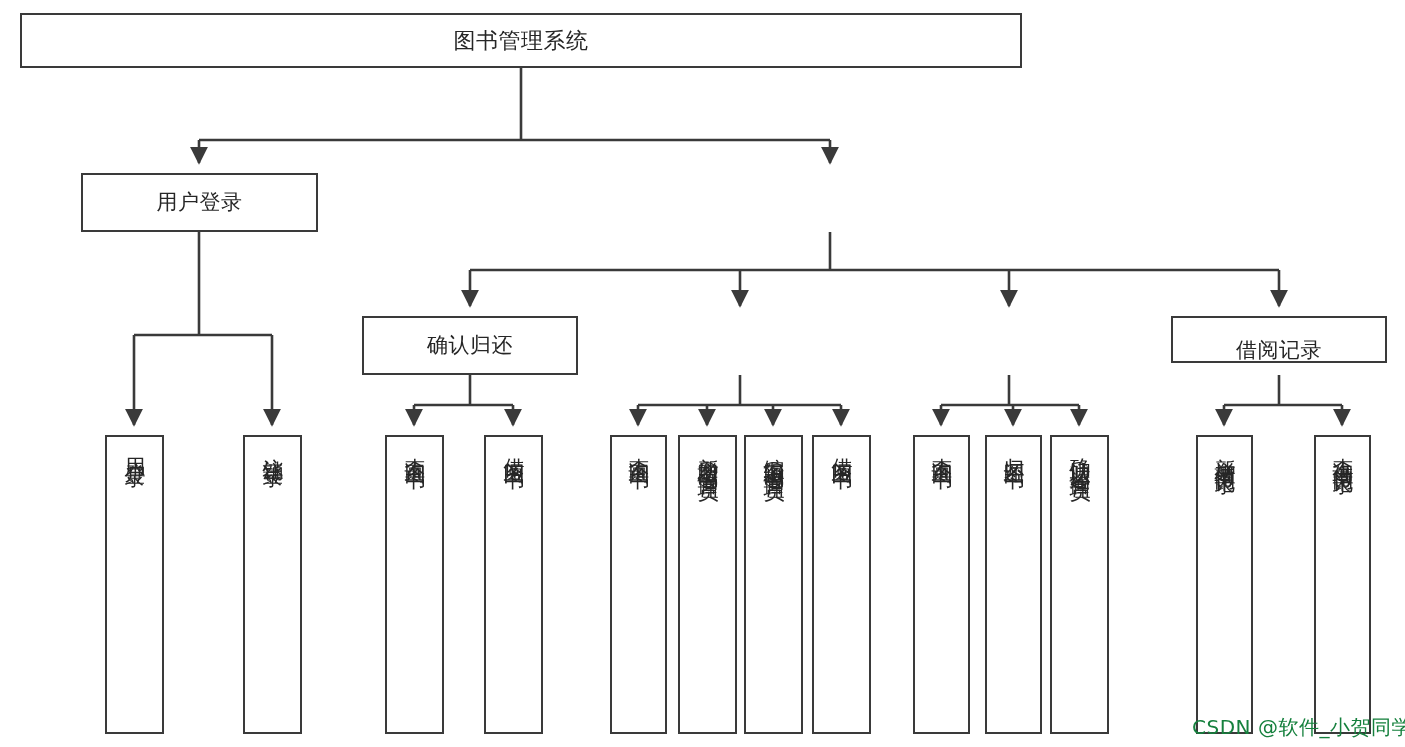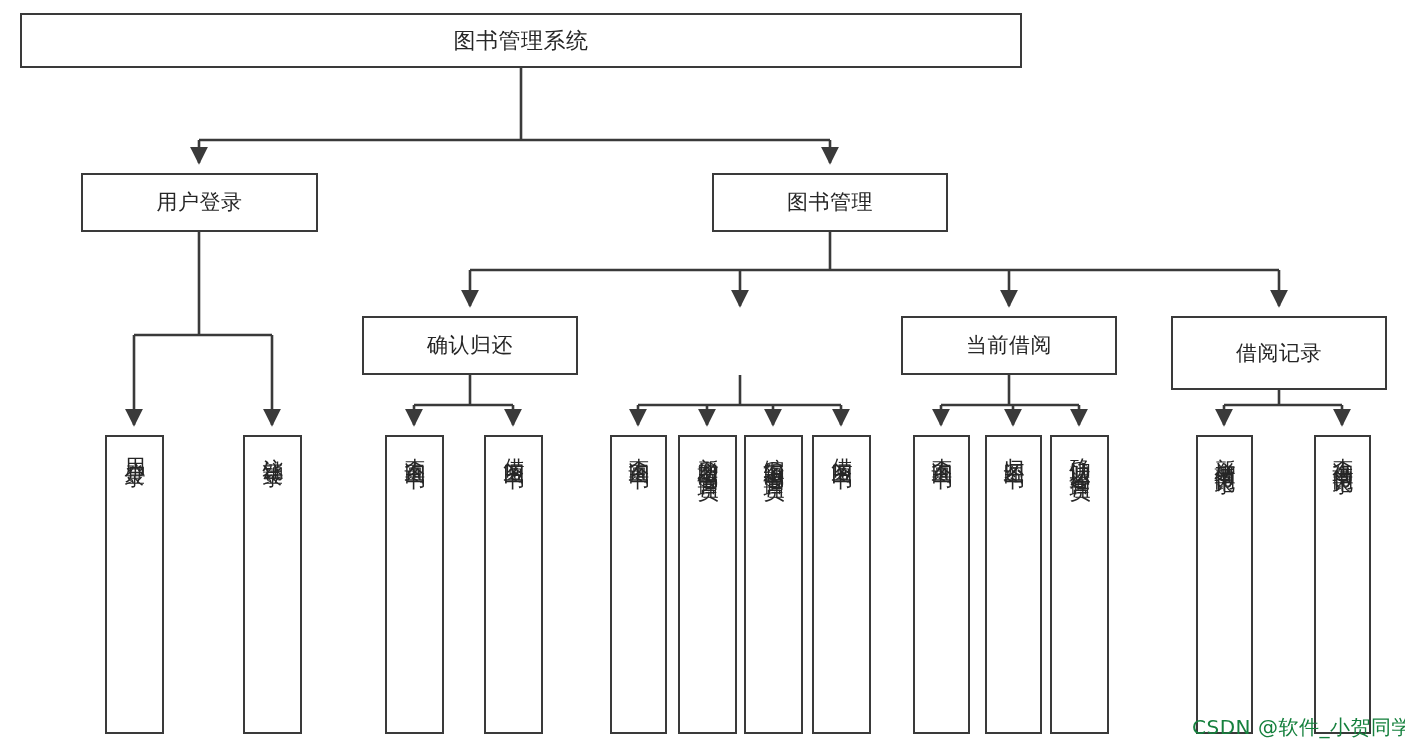--- a/index.html
+++ b/index.html
@@ -127,31 +127,25 @@
     </g>
   </svg>
 
   <div class="node horiz root" id="node-root" style="left: 20px; top: 13px; width: 1002px; height: 55px;">
     <span class="lbl">图书管理系统</span>
   </div>
 
   <div class="node horiz" id="node-l1-0" style="left: 81px; top: 173px; width: 237px; height: 59px;">
     <span class="lbl">用户登录</span>
   </div>
-  <div class="node horiz" id="node-l1-1" style="left: 712px; top: 173px; width: 236px; height: 59px;">
-    <span class="lbl">图书管理</span>
-  </div>
 
   <div class="node horiz" id="node-l2-0" style="left: 362px; top: 316px; width: 216px; height: 59px;">
     <span class="lbl">确认归还</span>
   </div>
-  <div class="node horiz" id="node-l2-2" style="left: 901px; top: 316px; width: 216px; height: 59px;">
-    <span class="lbl">当前借阅</span>
-  </div>
-  <div class="node horiz" id="node-l2-3" style="left: 1171px; top: 316px; width: 216px; height: 74px;">
+  <div class="node horiz" id="node-l2-3" style="left: 1171px; top: 316px; width: 216px; height: 47px; align-items: flex-end;">
     <span class="lbl">借阅记录</span>
   </div>
 
   <div class="node vert" id="node-leaf-0" style="left: 105px; top: 435px; width: 59px; height: 299px;">
     <span class="lbl">用户登录</span>
   </div>
   <div class="node vert" id="node-leaf-1" style="left: 243px; top: 435px; width: 59px; height: 299px;">
     <span class="lbl">注销登录</span>
   </div>
   <div class="node vert" id="node-leaf-2" style="left: 385px; top: 435px; width: 59px; height: 299px;">

